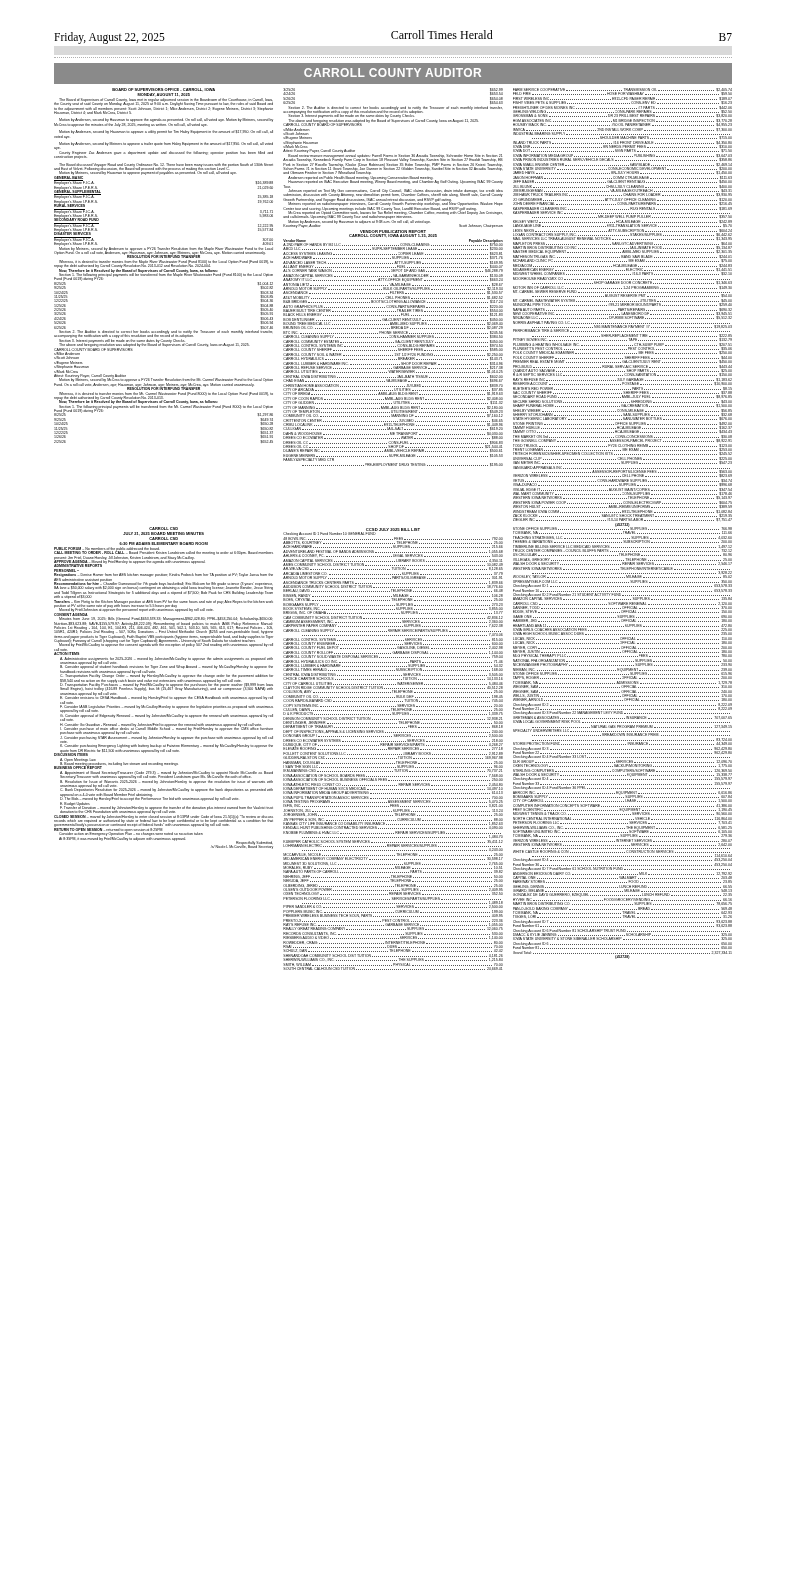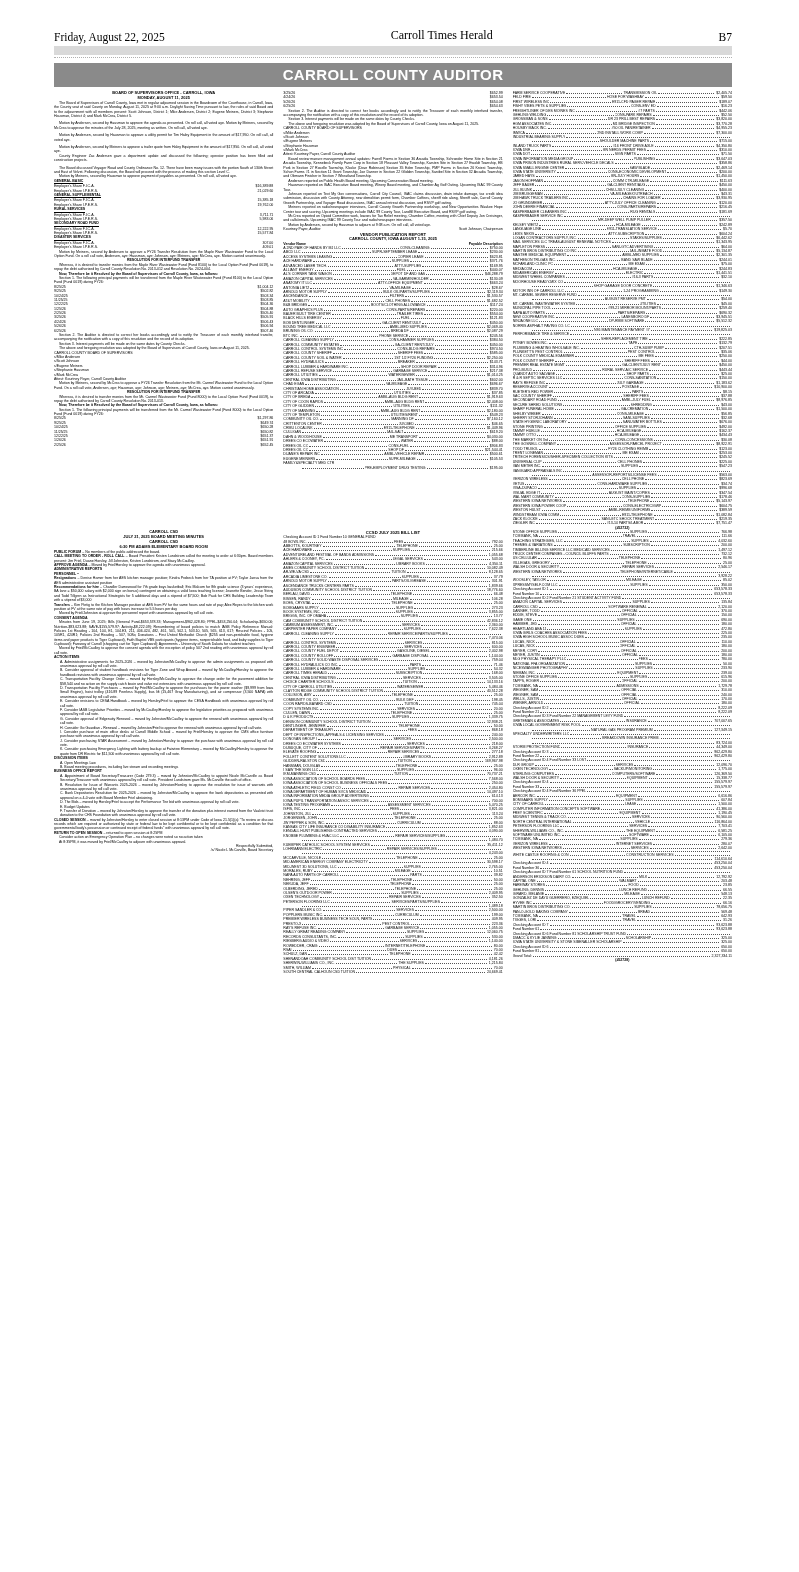--- a/index.html
+++ b/index.html
@@ -24,21 +24,21 @@
   .mh-rule { height: 9px; background: #d9d9d9; margin: 1px 42px 0 42px; }
   .mh-dots { border-bottom: 1px dotted #b0b0b0; margin: 2px 42px 0 42px; }
 
   
   .banner {
     margin: 5px 42px 4px 42px;
     background: #8a8a8a;
     color: #ffffff;
     text-align: center;
     font-weight: bold;
-    font-size: 15px;
+    font-size: 12px;
     letter-spacing: .4px;
     padding: 3px 0 4px 0;
     font-family: "Liberation Sans", sans-serif;
   }
 
   
   .cols { display: flex; gap: 10px; padding: 0 42px; align-items: flex-start; }
   .col { width: 231px; font-size: 3.55px; line-height: 1.24; }
 
   

